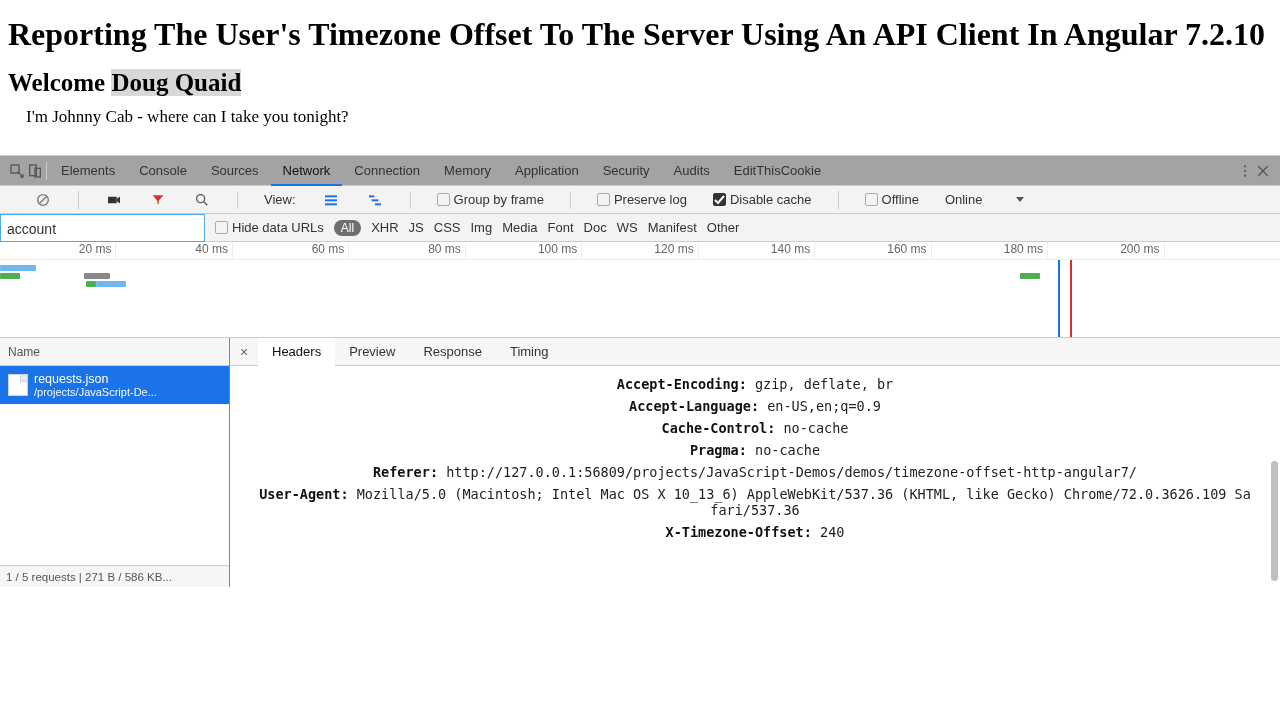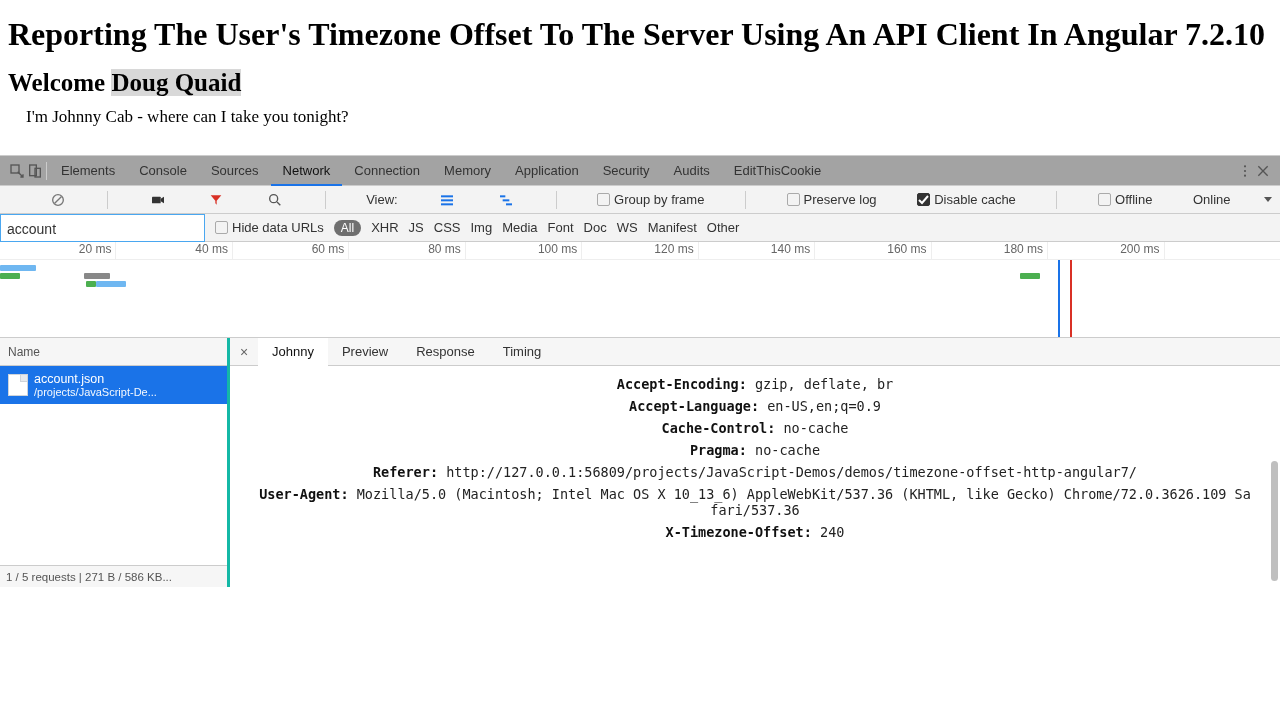--- a/index.html
+++ b/index.html
@@ -10,36 +10,36 @@
   h2 { font-size:25px; font-weight:bold; margin:10px 0; }
   .hl { background:#d8d8d8; }
   .para { font-size:17px; margin:8px 0 20px 18px; }
   
   .devtools { font-family: -apple-system, "Helvetica Neue", Arial, sans-serif; font-size:13px; color:#333; border-top:1px solid #ccc; background:#fff; flex:1; display:flex; flex-direction:column;}
   .tabbar { display:flex; align-items:center; border-bottom:1px solid #ccc; height:30px; padding:0 8px; background:#a3a3a3;}
   .tabbar .sp { flex:1; }
   .ico { width:18px; height:18px; display:flex; align-items:center; justify-content:center; color:#555; }
   .tab { padding:0 12px; height:30px; line-height:30px; color:#333; cursor:pointer;}
   .tab.active { border-bottom:2px solid #1a73e8; color:#111; margin-bottom:-1px;}
-  .toolbar { display:flex; align-items:center; border-bottom:1px solid #ccc; height:28px; padding:0 8px; gap:26px; background:#f3f3f3;justify-content:space-between;}
+  .toolbar { display:flex; align-items:center; border-bottom:1px solid #ccc; height:28px; padding:0 8px; gap:26px; background:#f3f3f3;}
   .dot-red { width:12px; height:12px; border-radius:50%; background:#d93025;}
   .chip { width:13px; height:13px; border:1px solid #aaa; border-radius:2px;}
   .lbl { color:#333; }
   .sel { display:flex; align-items:center; gap:4px;}
   .toolbar2 { display:flex; align-items:center; border-bottom:1px solid #ccc; height:28px; padding-right:8px; gap:10px; background:#f3f3f3;}
   .filterbox { width:205px; height:28px; line-height:28px; padding:0 6px; background:#fff; border:1px solid #4aa7f0; font-size:14px; color:#333;}
   .pill { padding:1px 7px; border-radius:8px; background:#6f6f6f; color:#fff; font-size:12px;}
   .ftype { font-size:13px; color:#333;}
   .waterfall { height:96px; border-bottom:1px solid #ccc; position:relative; background:#fff;}
   .wf-ticks { display:flex; height:18px; font-size:12px; color:#666; border-bottom:1px solid #eee;}
   .wf-col { flex:1; border-right:1px solid #eee; text-align:right; padding-right:4px; position:relative;}
   .wf-body { position:absolute; top:18px; bottom:0; left:0; right:0;}
   .bar { position:absolute; height:6px; border-radius:1px;}
   .split { flex:1; display:flex; min-height:0;}
-  .reqlist { width:230px; border-right:3px solid #14b8a6; display:flex; flex-direction:column;}
+  .reqlist { width:230px; border-right:1px solid #14b8a6; display:flex; flex-direction:column;}
   .reqlist .hdr { height:28px; line-height:28px; padding:0 8px; border-bottom:1px solid #ccc; font-size:12px; color:#555; background:#f6f6f6;}
   .reqlist .body { flex:1; overflow:hidden;}
   .row { display:flex; align-items:center; gap:6px; padding:6px 8px; background:#1a73e8; color:#fff; font-size:12.5px;}
   .row .docico { width:20px; height:22px; background:#fff; border:1px solid #cfd4da; position:relative;}
   .row .docico:after{content:""; position:absolute; top:0; right:0; width:6px; height:6px; background:#e8eaed; border-left:1px solid #cfd4da; border-bottom:1px solid #cfd4da;}
   .row .txts { overflow:hidden;}
   .row .t1 { white-space:nowrap;}
   .row .t2 { white-space:nowrap; font-size:11px; opacity:.95;}
   .status { border-top:1px solid #ccc; height:22px; line-height:22px; padding:0 6px; font-size:11.5px; color:#555; background:#f6f6f6; white-space:nowrap; overflow:hidden;}
   .detail { flex:1; display:flex; flex-direction:column; min-width:0; position:relative;}
@@ -222,32 +222,32 @@
       </div>
     </div>
 
     <div class="split">
       <div class="reqlist">
         <div class="hdr">Name</div>
         <div class="body">
           <div class="row">
             <div class="docico"></div>
             <div class="txts">
-              <div class="t1">account.json</div>
+              <div class="t1">requests.json</div>
               <div class="t2">/projects/JavaScript-De...</div>
             </div>
           </div>
         </div>
         <div class="status">1 / 5 requests | 271 B / 586 KB...</div>
       </div>
 
       <div class="detail">
         <div class="dtabs">
           <span class="close">×</span>
-          <span class="dtab active">Johnny</span>
+          <span class="dtab active">Headers</span>
           <span class="dtab">Preview</span>
           <span class="dtab">Response</span>
           <span class="dtab">Timing</span>
         </div>
         <div class="headers">
           <div class="hrow"><span class="hk">Accept-Encoding:</span><span> gzip, deflate, br</span></div>
           <div class="hrow"><span class="hk">Accept-Language:</span><span> en-US,en;q=0.9</span></div>
           <div class="hrow"><span class="hk">Cache-Control:</span><span> no-cache</span></div>
           <div class="hrow"><span class="hk">Pragma:</span><span> no-cache</span></div>
           <div class="hrow"><span class="hk">Referer:</span><span> http://127.0.0.1:56809/projects/JavaScript-Demos/demos/timezone-offset-http-angular7/</span></div>

